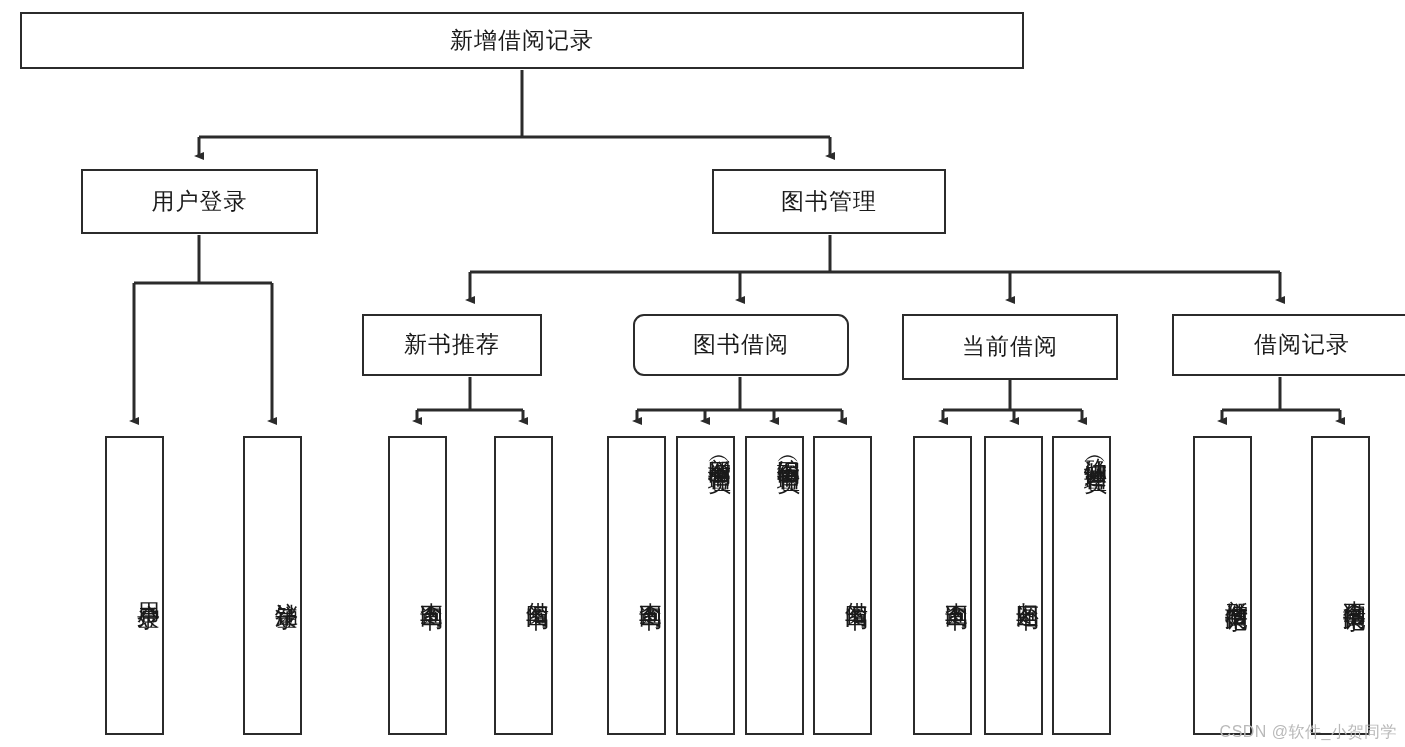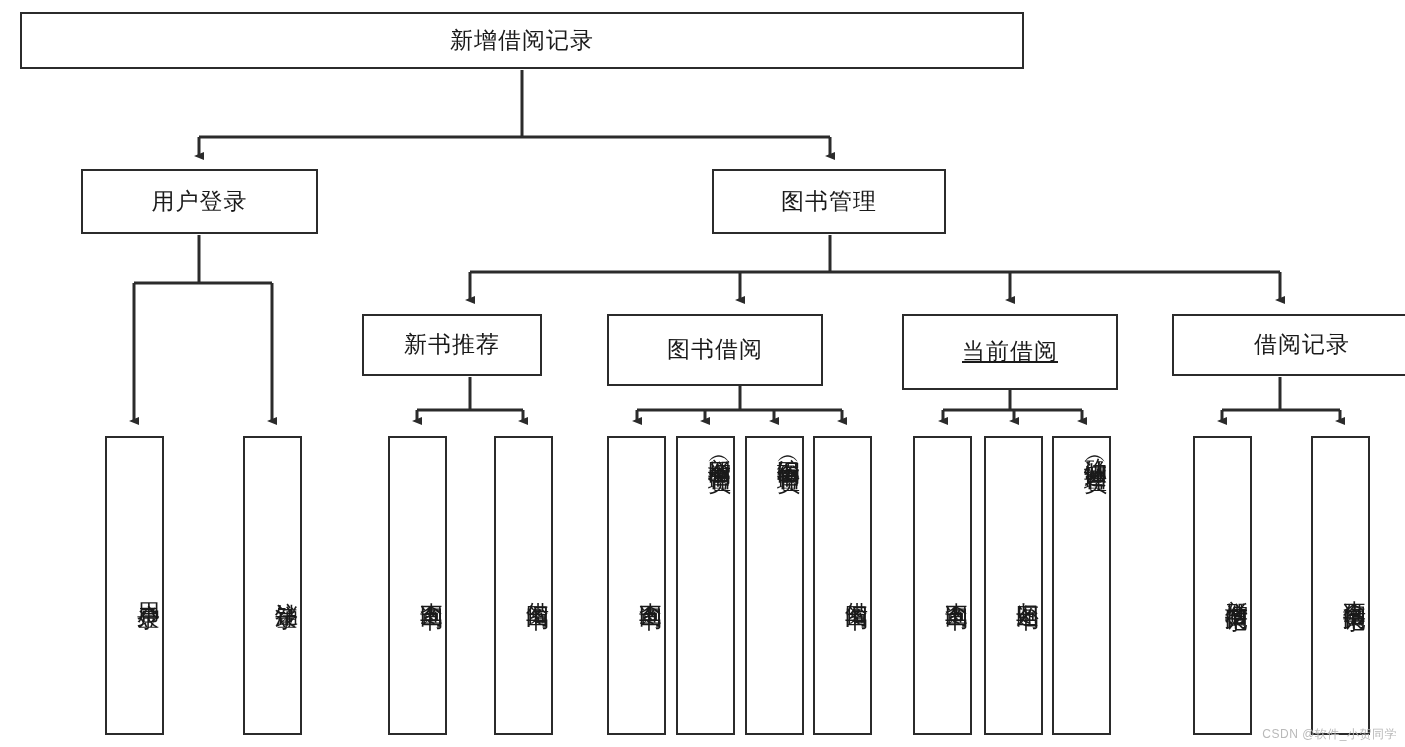--- a/index.html
+++ b/index.html
@@ -52,21 +52,21 @@
     justify-content: flex-start;
     padding-top: 2px;
   }
   .node-label {
     display: block;
   }
   .watermark {
     position: absolute;
     right: 8px;
     bottom: 4px;
-    font-size: 12px;
+    font-size: 16px;
     color: #b9b9b9;
     letter-spacing: 0.5px;
     white-space: nowrap;
     pointer-events: none;
   }
 </style>
 </head>
 <body>
 
 <div id="canvas">
@@ -128,24 +128,24 @@
   <div class="node horiz" style="left:81px; top:169px; width:237px; height:65px;">
     <span class="node-label">用户登录</span>
   </div>
   <div class="node horiz" style="left:712px; top:169px; width:234px; height:65px;">
     <span class="node-label">图书管理</span>
   </div>
 
   <div class="node horiz" style="left:362px; top:314px; width:180px; height:62px;">
     <span class="node-label">新书推荐</span>
   </div>
-  <div class="node horiz" style="left:607px; top:314px; width:216px; height:72px;">
+  <div class="node horiz" style="left:633px; top:314px; width:216px; height:62px;border-radius:11px;">
     <span class="node-label">图书借阅</span>
   </div>
-  <div class="node horiz" style="left:902px; top:314px; width:216px; height:76px;text-decoration:underline;">
+  <div class="node horiz" style="left:902px; top:314px; width:216px; height:66px;">
     <span class="node-label">当前借阅</span>
   </div>
   <div class="node horiz" style="left:1172px; top:314px; width:260px; height:62px;">
     <span class="node-label">借阅记录</span>
   </div>
 
   <div class="node vert" style="left:105px; top:436px; width:59px; height:299px;">
     <span class="node-label">用户登录</span>
   </div>
   <div class="node vert" style="left:243px; top:436px; width:59px; height:299px;">

